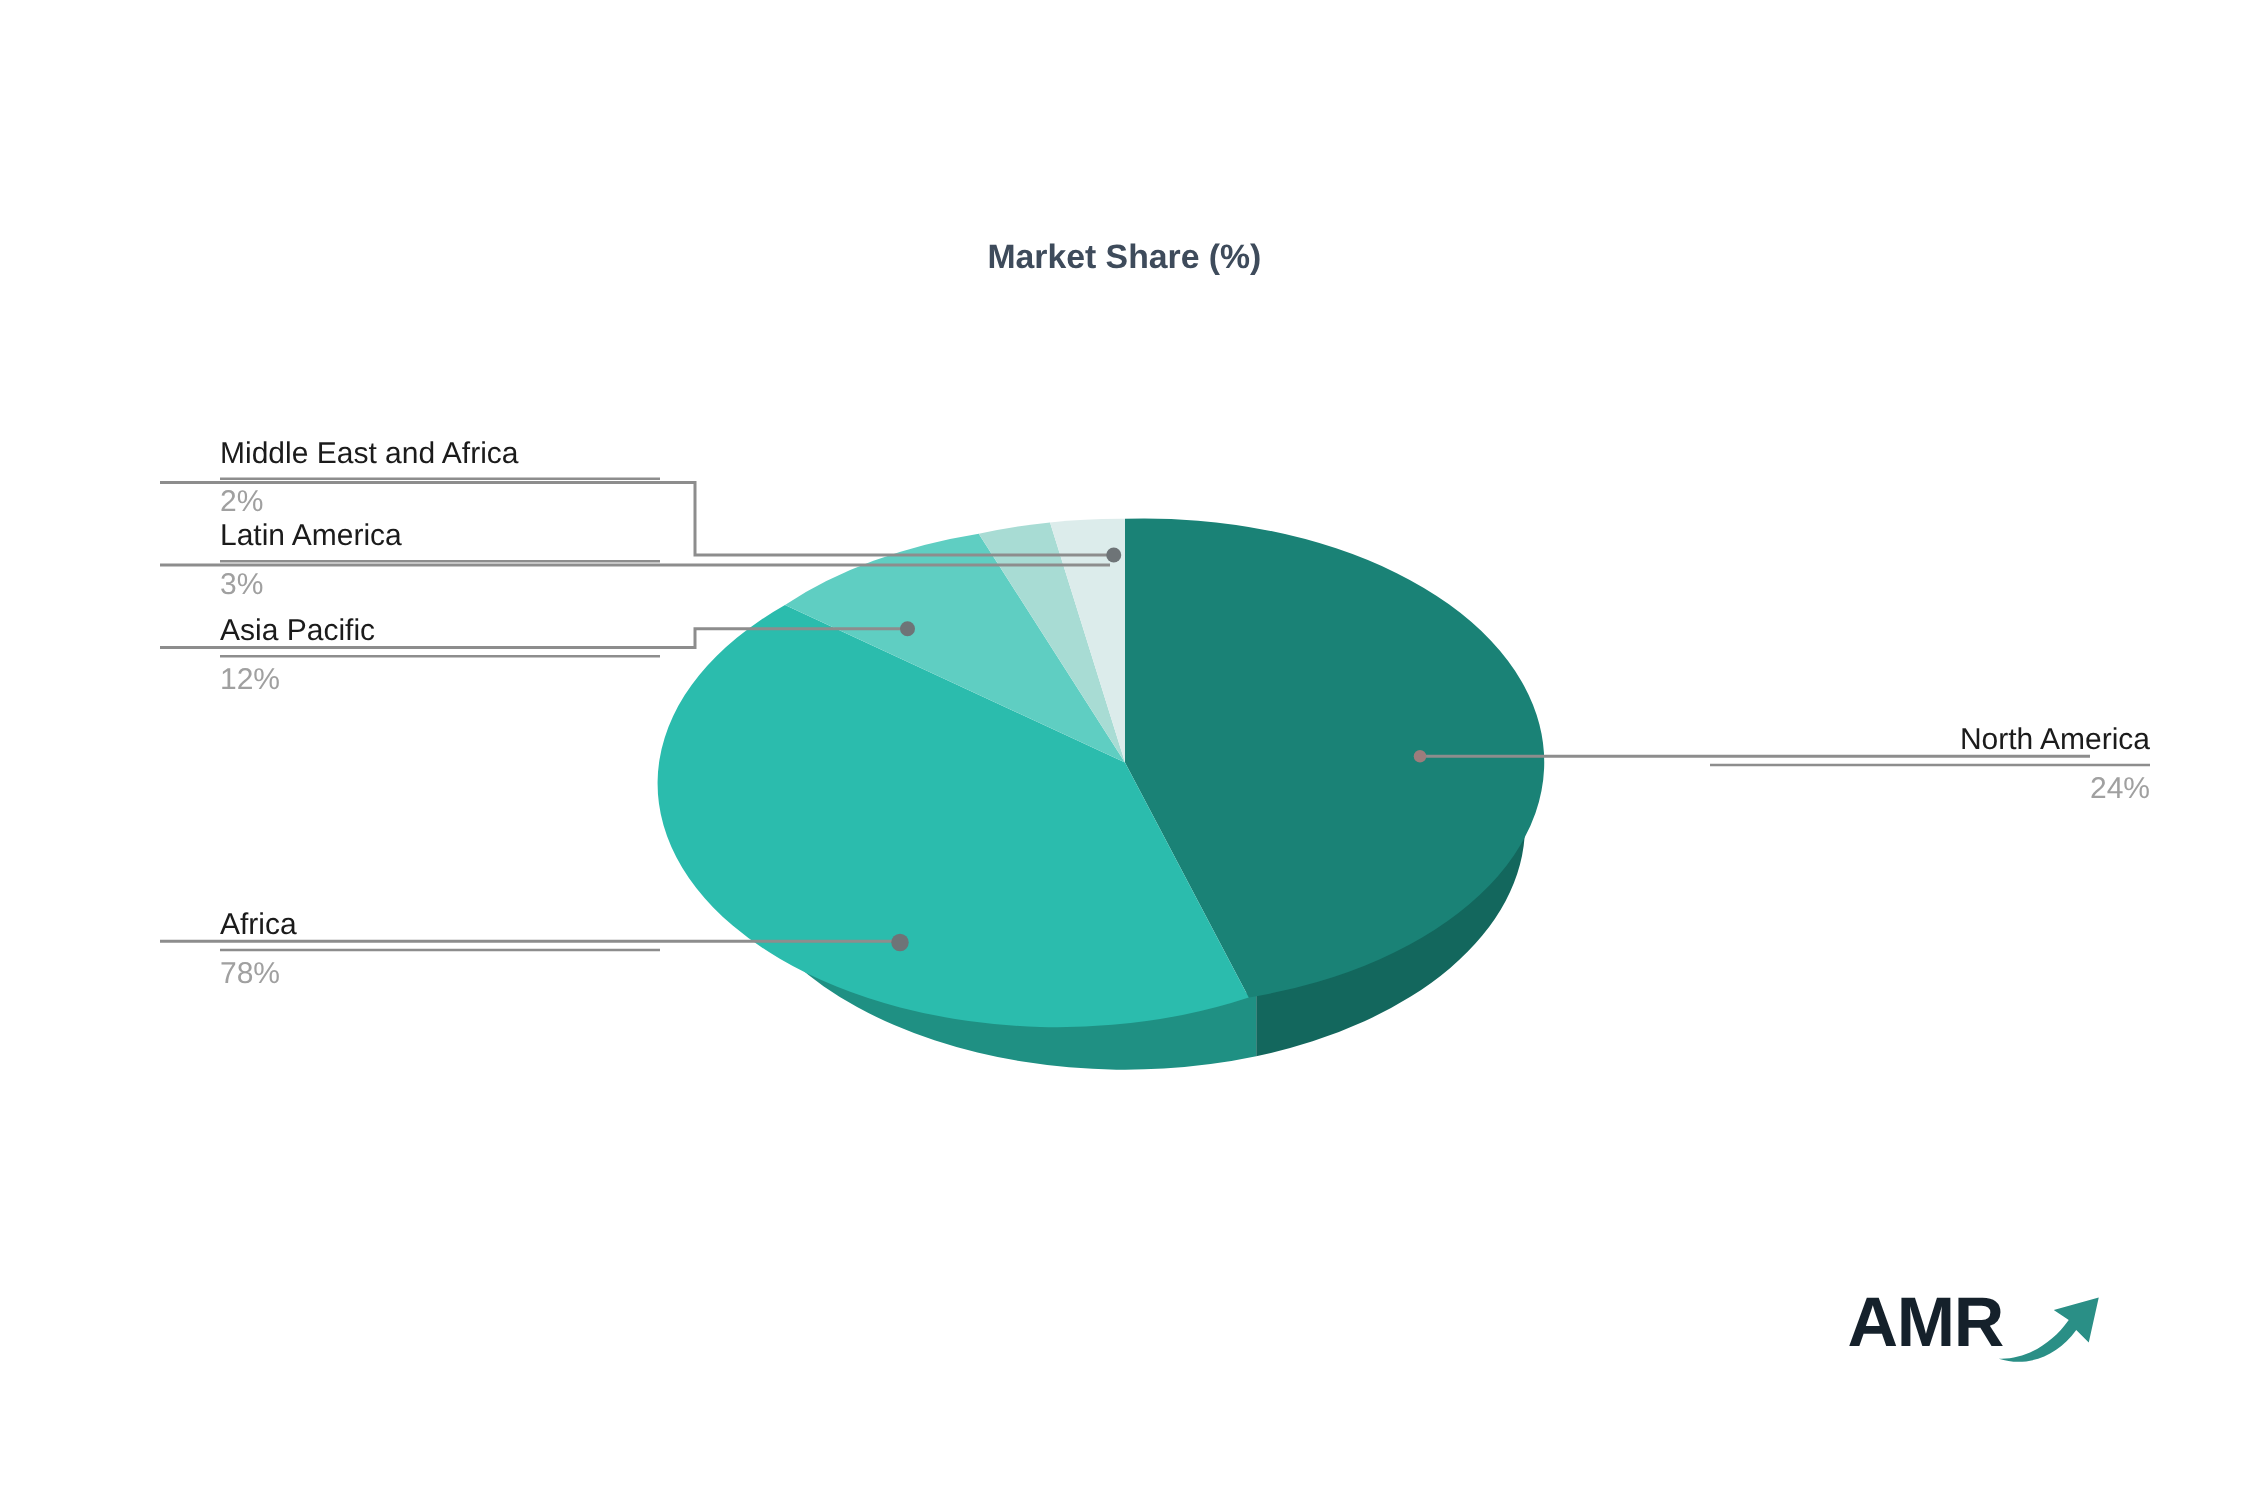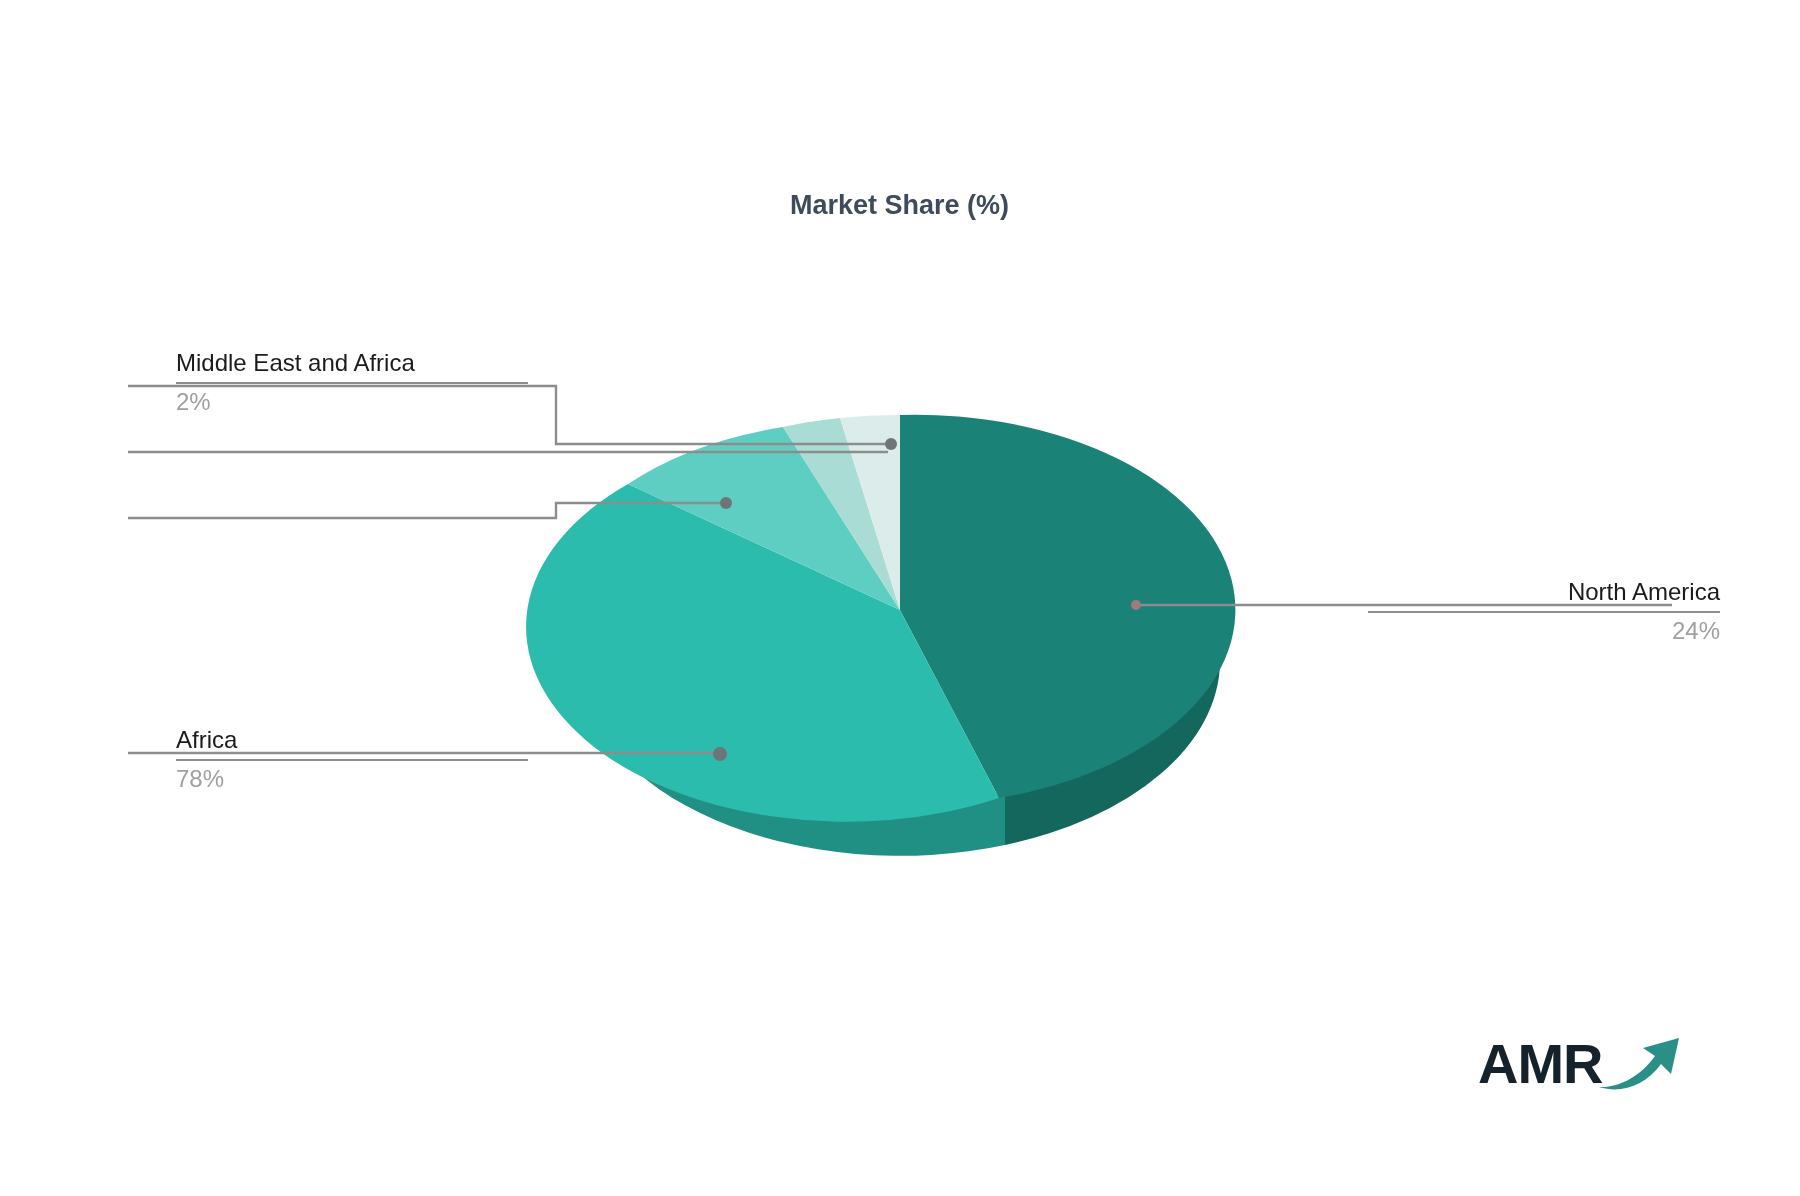--- a/index.html
+++ b/index.html
@@ -36,21 +36,21 @@
     height:2px;background:#8d8d8d;margin:4px 0 3px 0;
   }
   .lbl .pct{
     font-size:24px;color:#a0a0a0;line-height:30px;white-space:nowrap;
   }
   .lbl.right{text-align:right;}
 
   
   .logo{
     position:absolute;left:1478px;top:1030px;
-    display:flex;align-items:center;
+    display:flex;align-items:flex-start;
   }
   .logo .wordmark{
     font-size:56px;font-weight:bold;color:#15212b;
     letter-spacing:-1px;line-height:56px;
   }
   .logo .arrow{margin-left:-6px;margin-bottom:2px;}
 </style>
 </head>
 <body>
 
@@ -112,21 +112,31 @@
       <circle cx="1136" cy="605" r="5" fill="#9d7c7c"></circle>
     </g>
   </svg>
 
   <div class="lbl" style="left:128px;top:348px;width:352px;">
     <div class="name">Middle East and Africa</div>
     <div class="rule"></div>
     <div class="pct">2%</div>
   </div>
 
+  <div class="lbl" style="left:128px;top:414px;width:352px;">
+    <div class="name">Latin America</div>
+    <div class="rule"></div>
+    <div class="pct">3%</div>
+  </div>
 
+  <div class="lbl" style="left:128px;top:490px;width:352px;">
+    <div class="name">Asia Pacific</div>
+    <div class="rule"></div>
+    <div class="pct">12%</div>
+  </div>
 
   <div class="lbl" style="left:128px;top:725px;width:352px;">
     <div class="name">Africa</div>
     <div class="rule"></div>
     <div class="pct">78%</div>
   </div>
 
   <div class="lbl right" style="left:1320px;top:577px;width:352px;">
     <div class="name">North America</div>
     <div class="rule"></div>

